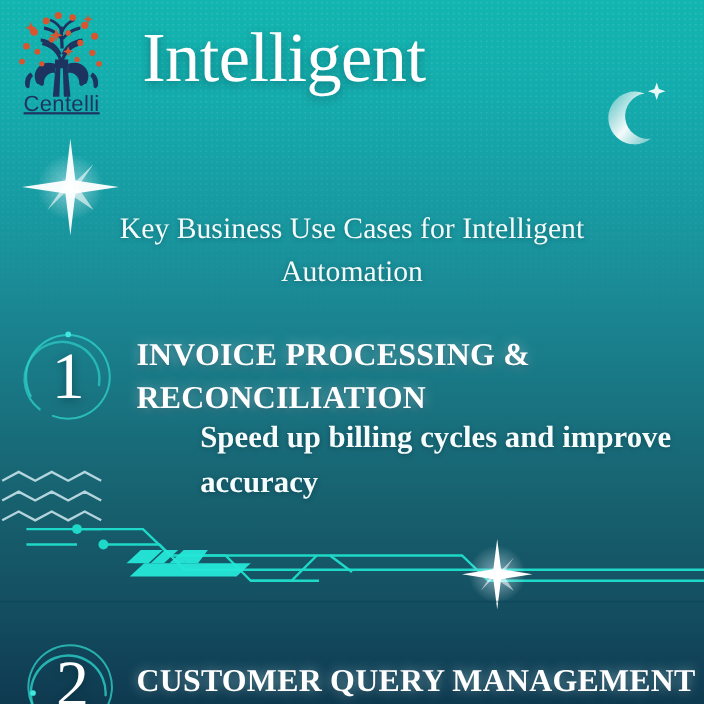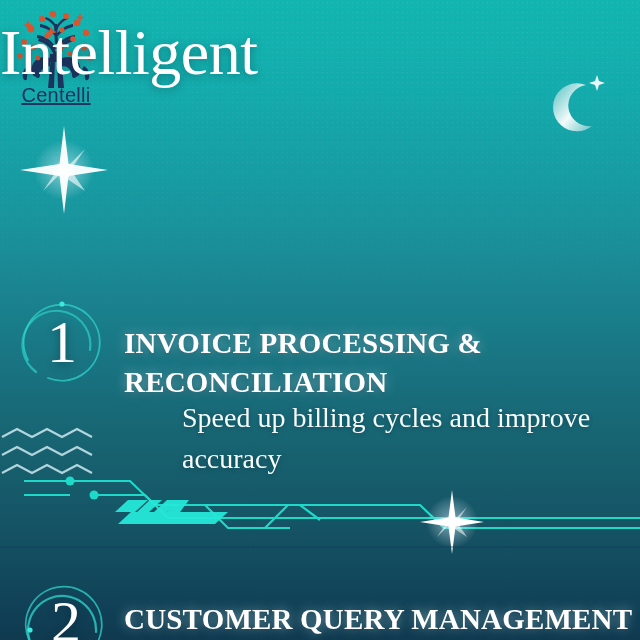--- a/index.html
+++ b/index.html
@@ -58,20 +58,21 @@
     font-size: 20px;
     letter-spacing: 0.3px;
     text-decoration: underline;
   }
 
   
   .headline {
     position: absolute;
     left: 0; top: 22px;
     width: 516px;
+    text-align: center;
     color: #ffffff;
     font-size: 64px;
     line-height: 0.98;
     letter-spacing: -0.5px;
     text-shadow: 0 2px 9px rgba(0,40,55,0.38);
   }
   .headline .l2 { display: block; }
 
   
   .subtitle {
@@ -115,22 +116,22 @@
   .item-desc {
     position: absolute;
     color: #f6fdfd;
     font-size: 28px;
     line-height: 1.45;
     text-shadow: 0 1px 5px rgba(0,30,45,0.4);
   }
 
   #item1 { left: 0; top: 296px; }
   #item1 .badge { left: 18px; top: 2px; }
-  #item1 .item-title { left: 124px; top: 8px; width: 420px; margin-top: 20px; }
-  #item1 .item-desc  { left: 182px; top: 102px; width: 430px; }
+  #item1 .item-title { left: 124px; top: 8px; width: 420px; }
+  #item1 .item-desc  { left: 182px; top: 82px; width: 430px; font-weight: bold; }
 
   #item2 { left: 0; top: 578px; }
   #item2 .badge { left: 22px; top: 0px; }
   #item2 .item-title { left: 124px; top: 22px; width: 520px; white-space: nowrap; }
 
   
   .deco { position: absolute; left: 0; top: 0; pointer-events: none; }
 </style>
 </head>
 <body>
@@ -252,20 +253,21 @@
         <path d="M76,7 l1.2,3.3 l3.3,1.2 l-3.3,1.2 l-1.2,3.3 l-1.2,-3.3 l-3.3,-1.2 l3.3,-1.2 Z"></path>
       </g>
     </svg>
     <div class="logo-name">Centelli</div>
   </div>
 
   <div class="headline">
     <span>Intelligent</span>
   </div>
 
+  <div class="subtitle">Key Business Use Cases for Intelligent Automation</div>
 
   <div class="item" id="item1">
     <div class="badge">
       <svg width="88" height="88" viewBox="0 0 88 88">
         <path d="M18,74 A34,34 0 1,1 72,52" fill="none" stroke="#27b9b6" stroke-width="2.2" stroke-linecap="round" opacity="0.95"></path>
         <path d="M10,62 A38,38 0 1,1 30,80" fill="none" stroke="#2fd4cb" stroke-width="1.8" stroke-linecap="round" opacity="0.75"></path>
         <circle cx="44" cy="6" r="2.6" fill="#3ee8dc"></circle>
       </svg>
       <div class="num">1</div>
     </div>

